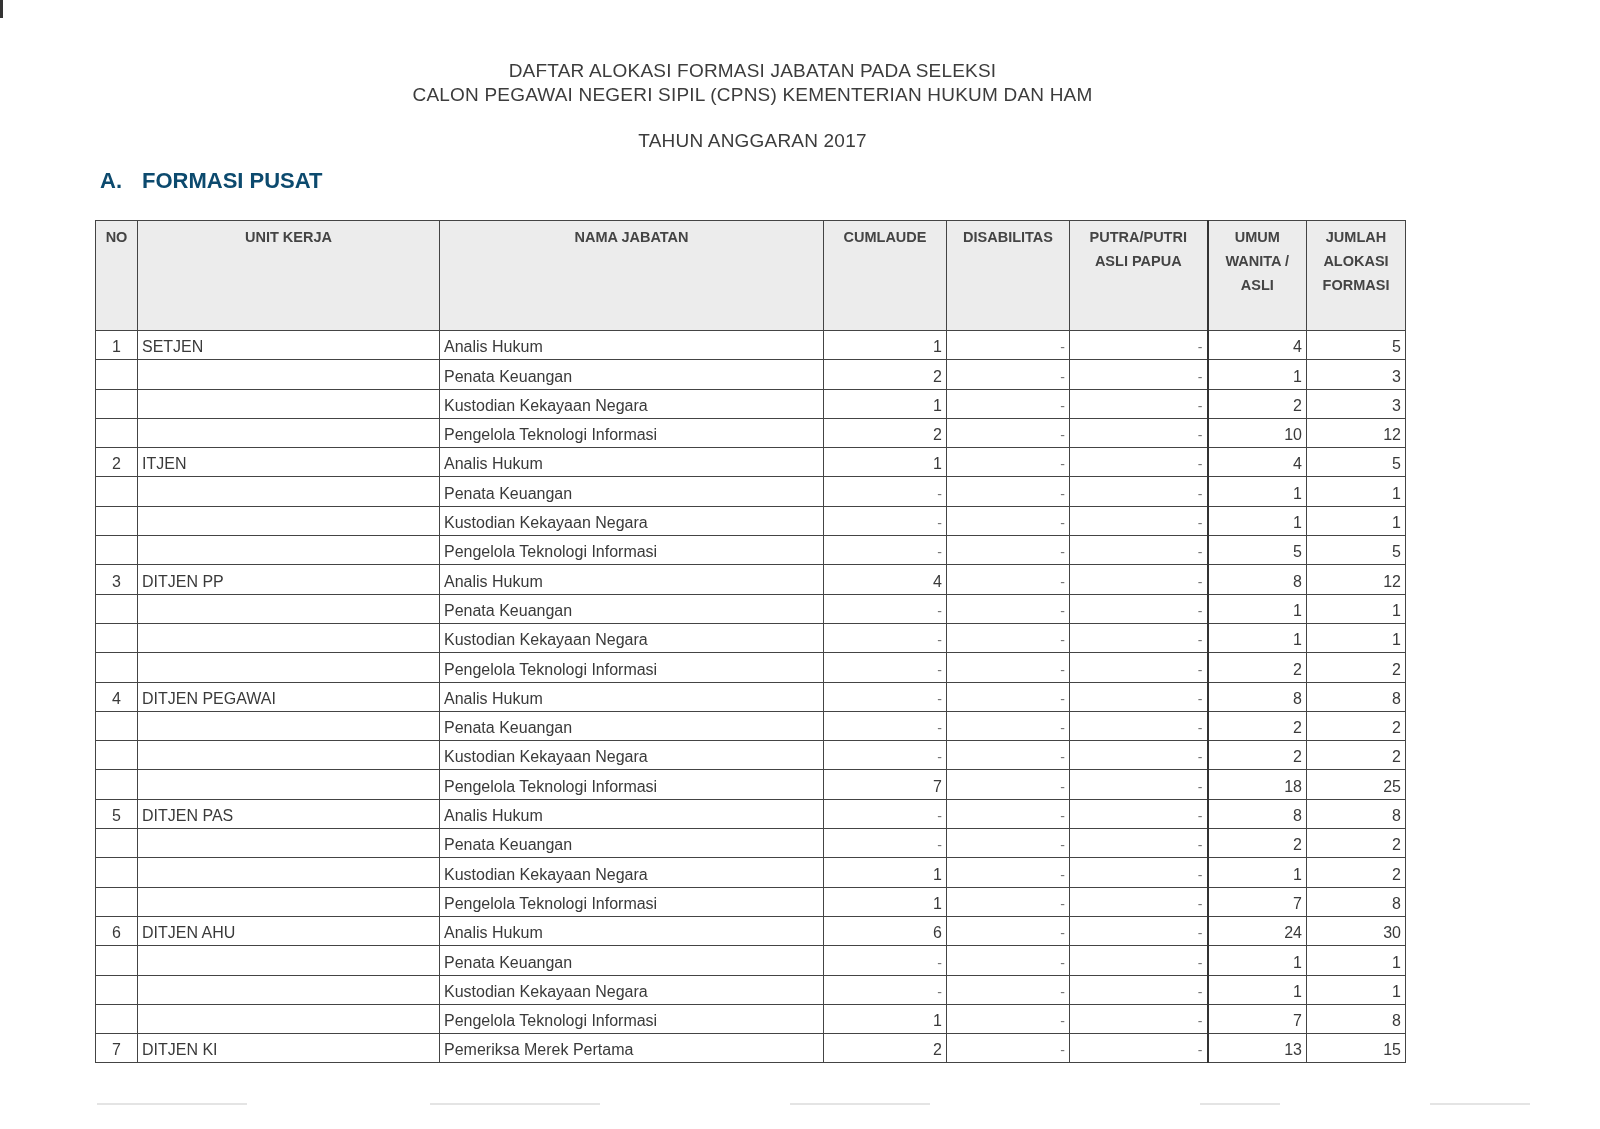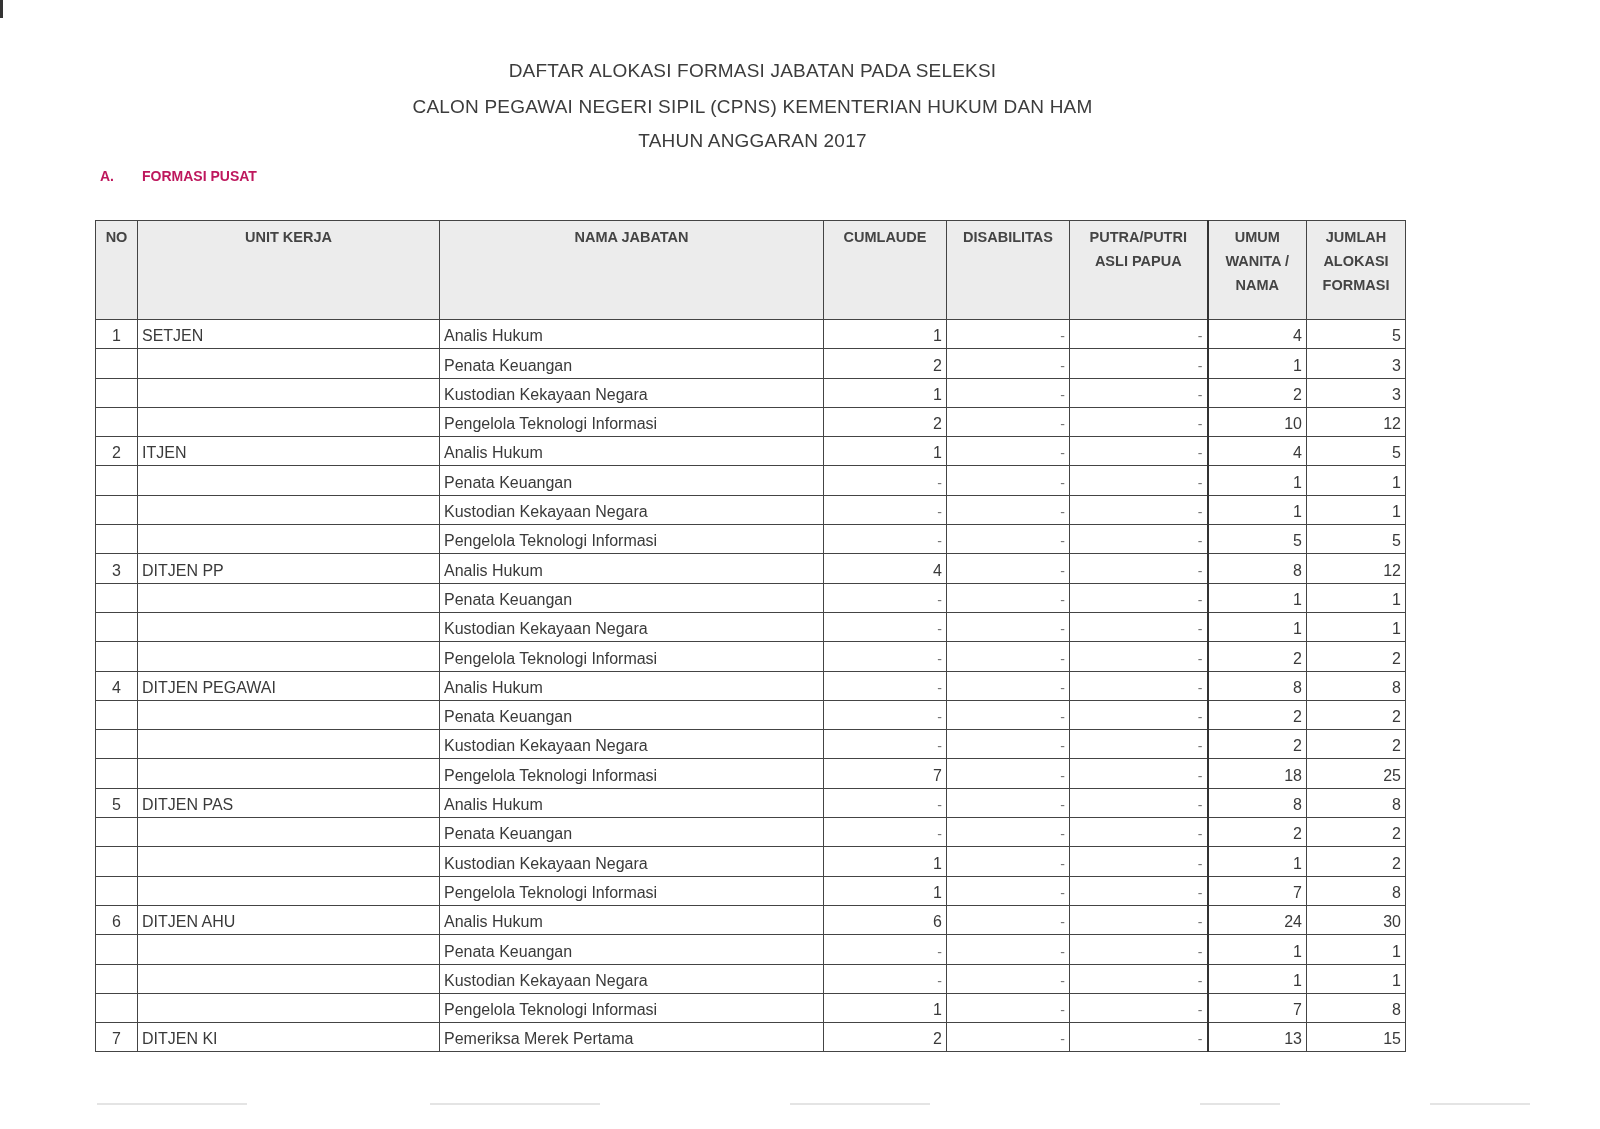--- a/index.html
+++ b/index.html
@@ -1,44 +1,44 @@
 <!DOCTYPE html>
 <html><head>
 <meta charset="utf-8">
 <style>
   html, body { margin:0; padding:0; background:#ffffff; }
   body { width:1600px; height:1129px; position:relative; overflow:hidden;
          font-family:"Liberation Sans", "DejaVu Sans", sans-serif; color:#3a3a3a; }
   .corner-mark { position:absolute; left:0; top:0; width:3px; height:18px; background:#333; }
   .title { position:absolute; left:0; width:1505px; text-align:center; font-weight:normal;
            font-size:19px; color:#3c3c3c; letter-spacing:0.2px; }
-  .section { position:absolute; left:100px; top:168px; font-weight:bold; font-size:14px; color:#be185d; }
+  .section { position:absolute; left:100px; top:168px; font-weight:bold; font-size:22px; color:#0c4a6e; }
   .section .letter { display:inline-block; width:42px; }
   table.formasi { position:absolute; left:95px; top:220px; border-collapse:collapse;
                   font-size:16px; color:#3a3a3a; }
   table.formasi th, table.formasi td { border:1.5px solid #444; padding:0 4px; box-sizing:border-box; }
   table.formasi th { background:#ececec; font-weight:bold; font-size:14.5px; color:#444;
-                     vertical-align:top; height:99px; padding-top:4px; line-height:24px; text-align:center; }
+                     vertical-align:top; height:110px; padding-top:4px; line-height:24px; text-align:center; }
   table.formasi td { height:29.3px; line-height:20px; vertical-align:bottom; padding-bottom:2px; }
   td.no { text-align:center; }
   td.num { text-align:right; padding-right:4px; }
   td.dash { text-align:right; color:#777; font-size:14px; padding-right:5px; }
   .thick-l { border-left:2.5px solid #333 !important; }
   col.c-no { width:42px; } col.c-unit { width:302px; } col.c-jab { width:384px; }
   col.c-cum { width:123px; } col.c-dis { width:123px; } col.c-pap { width:138px; }
   col.c-umum { width:99px; } col.c-jml { width:99px; }
   .footer-line { position:absolute; top:1103px; height:2px; background:#e4e4e4; }
 </style>
 </head>
 <body>
 
 <div class="corner-mark"></div>
 
 <div class="title" style="top:60px;">DAFTAR ALOKASI FORMASI JABATAN PADA SELEKSI</div>
-<div class="title" style="top:96px;">CALON PEGAWAI NEGERI SIPIL (CPNS) KEMENTERIAN HUKUM DAN HAM</div>
+<div class="title" style="top:84px;">CALON PEGAWAI NEGERI SIPIL (CPNS) KEMENTERIAN HUKUM DAN HAM</div>
 <div class="title" style="top:118px;margin-top:12px;">TAHUN ANGGARAN 2017</div>
 
 <div class="section">
   <span class="letter">A.</span><span>FORMASI PUSAT</span>
 </div>
 
 <table class="formasi">
   <colgroup>
     <col class="c-no">
       <col class="c-unit">
@@ -56,21 +56,21 @@
       <th>NAMA JABATAN</th>
       <th>CUMLAUDE</th>
       <th>DISABILITAS</th>
       <th>
         <div>PUTRA/PUTRI</div>
         <div>ASLI PAPUA</div>
       </th>
       <th class="thick-l">
         <div>UMUM</div>
         <div>WANITA /</div>
-        <div>NAMA</div>
+        <div>ASLI</div>
       </th>
       <th>
         <div>JUMLAH</div>
         <div>ALOKASI</div>
         <div>FORMASI</div>
       </th>
     </tr>
   </thead>
   <tbody id="table-body">
       <tr>

